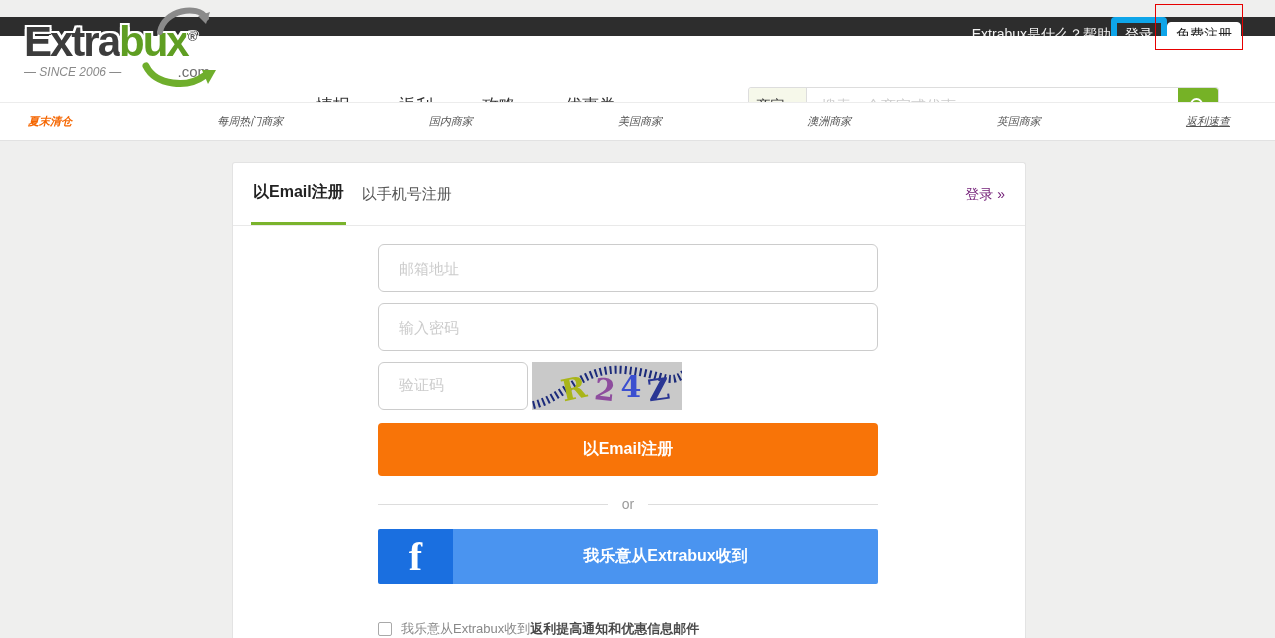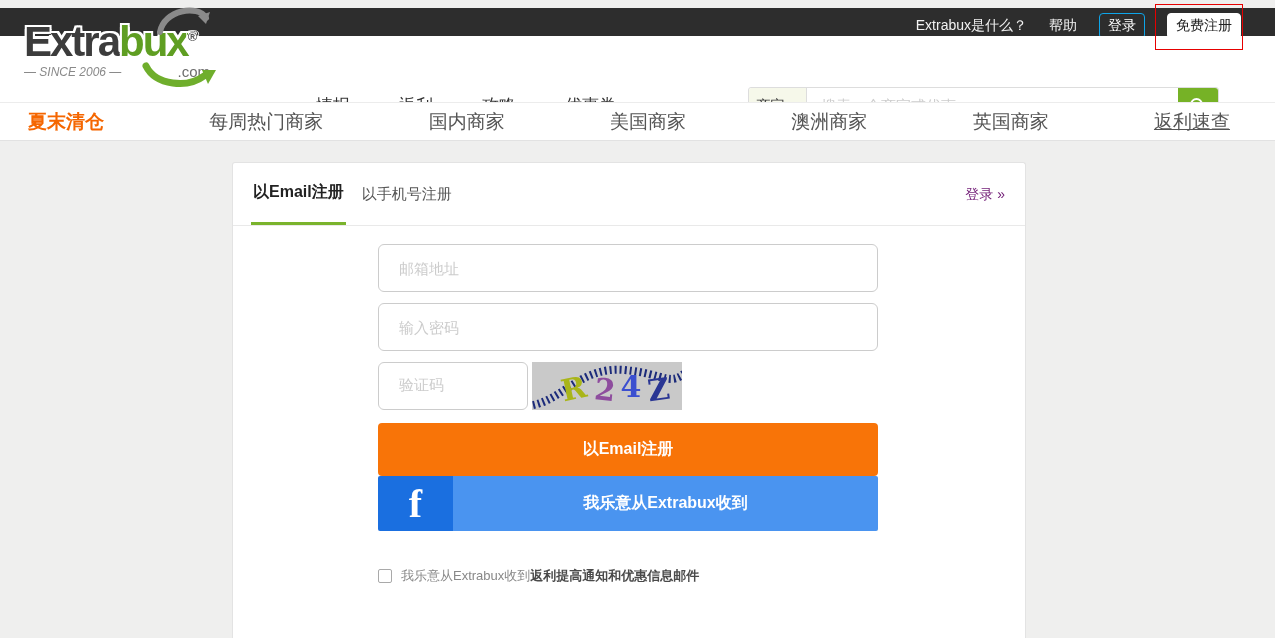--- a/index.html
+++ b/index.html
@@ -1,24 +1,24 @@
 <!DOCTYPE html>
 <html><head>
 <meta charset="utf-8">
 <style>
   * { margin:0; padding:0; box-sizing:border-box; }
   html,body { width:1275px; height:638px; }
   body { font-family:"Liberation Sans","DejaVu Sans",sans-serif; position:relative; background:#efefee; overflow:hidden; }
 
   
-  .topbar { position:absolute; left:0; top:8px; width:1275px; height:36px; background:#2d2d2d;
-            display:flex; align-items:center; justify-content:flex-end; padding-right:34px; gap:22px; }
+  .topbar { position:absolute; left:0; top:17px; width:1275px; height:36px; background:#2d2d2d;
+            display:flex; align-items:center; justify-content:flex-end; padding-right:34px; }
   .topbar-link { color:#f2f2f2; font-size:14px; cursor:pointer; }
   .tb-btn { font-size:14px; border-radius:4px; padding:3px 8px; cursor:pointer; }
-  .tb-login { color:#fff; border:1px solid #0ea5e9; background:transparent; }
+  .tb-login { color:#fff; border:6px solid #0ea5e9; background:transparent; }
   .tb-reg { color:#222; background:#fff; border:1px solid #fff; }
 
   .red-annotation { position:absolute; left:1155px; top:4px; width:88px; height:46px;
                     border:1px solid #e60000; z-index:50; pointer-events:none; }
 
   
   .header { position:absolute; left:0; top:36px; width:1275px; height:66px; background:#fff; }
 
   .logo { position:absolute; left:24px; top:14px; width:200px; height:80px; z-index:20; cursor:pointer; }
   .logo-main { font-size:42px; font-weight:bold; letter-spacing:-2px; line-height:46px; white-space:nowrap;
@@ -42,21 +42,21 @@
                 justify-content:center; gap:4px; font-size:14px; color:#333; cursor:pointer; border-radius:3px 0 0 3px; }
   .search-input { flex:1; border:none; outline:none; font-size:15px; padding-left:14px; color:#333; background:transparent; }
   .search-input::placeholder { color:#ccc; }
   .search-btn { width:40px; background:#76b226; border:none; border-radius:0 3px 3px 0; cursor:pointer;
                 display:flex; align-items:center; justify-content:center; }
 
   
   .subnav { position:absolute; left:0; top:102px; width:1275px; height:39px; background:#fff;
             border-top:1px solid #ececec; border-bottom:1px solid #e2e2e2;
             display:flex; align-items:center; justify-content:space-between; padding:0 45px 0 28px; }
-  .subnav-item { font-size:19px; color:#555; cursor:pointer; }
+  .subnav-item { font-size:11px; color:#555; cursor:pointer;font-style:italic; }
   .subnav-hot { color:#f56600; font-weight:bold; }
   .subnav-last { text-decoration:underline; }
 
   
   .card { position:absolute; left:232px; top:162px; width:794px; height:476px; background:#fff;
           border:1px solid #e3e3e3; border-bottom:none; border-radius:3px 3px 0 0; }
   .tabs { position:relative; height:63px; border-bottom:1px solid #e9e9e9; display:flex; align-items:stretch; padding-left:18px; }
   .tab { display:flex; align-items:center; font-size:16px; cursor:pointer; padding:0 2px; margin-right:14px; }
   .tab-active { color:#222; font-weight:bold; border-bottom:3px solid #7ab32c; }
   .tab-idle { color:#555; font-size:15px; }
@@ -171,20 +171,25 @@
         <path d="M-4,44 C30,40 48,4 92,8 S138,26 156,8" fill="none" stroke="#1b2a7a" stroke-width="8" stroke-dasharray="2 3"></path>
         <text x="44" y="37" font-size="30" font-weight="bold" font-family="DejaVu Serif, serif" fill="#a9b519" transform="rotate(-12 44 37)" text-anchor="middle">R</text>
         <text x="72" y="38" font-size="30" font-weight="bold" font-family="DejaVu Serif, serif" fill="#8e4d9e" transform="rotate(6 72 38)" text-anchor="middle">2</text>
         <text x="99" y="35" font-size="30" font-weight="bold" font-family="DejaVu Serif, serif" fill="#3b4fd0" text-anchor="middle">4</text>
         <text x="128" y="38" font-size="30" font-weight="bold" font-family="DejaVu Serif, serif" fill="#2a3694" transform="rotate(-8 128 38)" text-anchor="middle">Z</text>
       </svg>
     </div>
 
     <button class="submit-btn">以Email注册</button>
 
+    <div class="or-row">
+      <div class="or-line"></div>
+      <span class="or-text">or</span>
+      <div class="or-line"></div>
+    </div>
 
     <button class="fb-btn">
       <span class="fb-left">
         <span class="fb-f">f</span>
       </span>
       <span class="fb-right">我乐意从Extrabux收到</span>
     </button>
 
     <div class="agree-row">
       <input class="agree-check" type="checkbox" style="">

